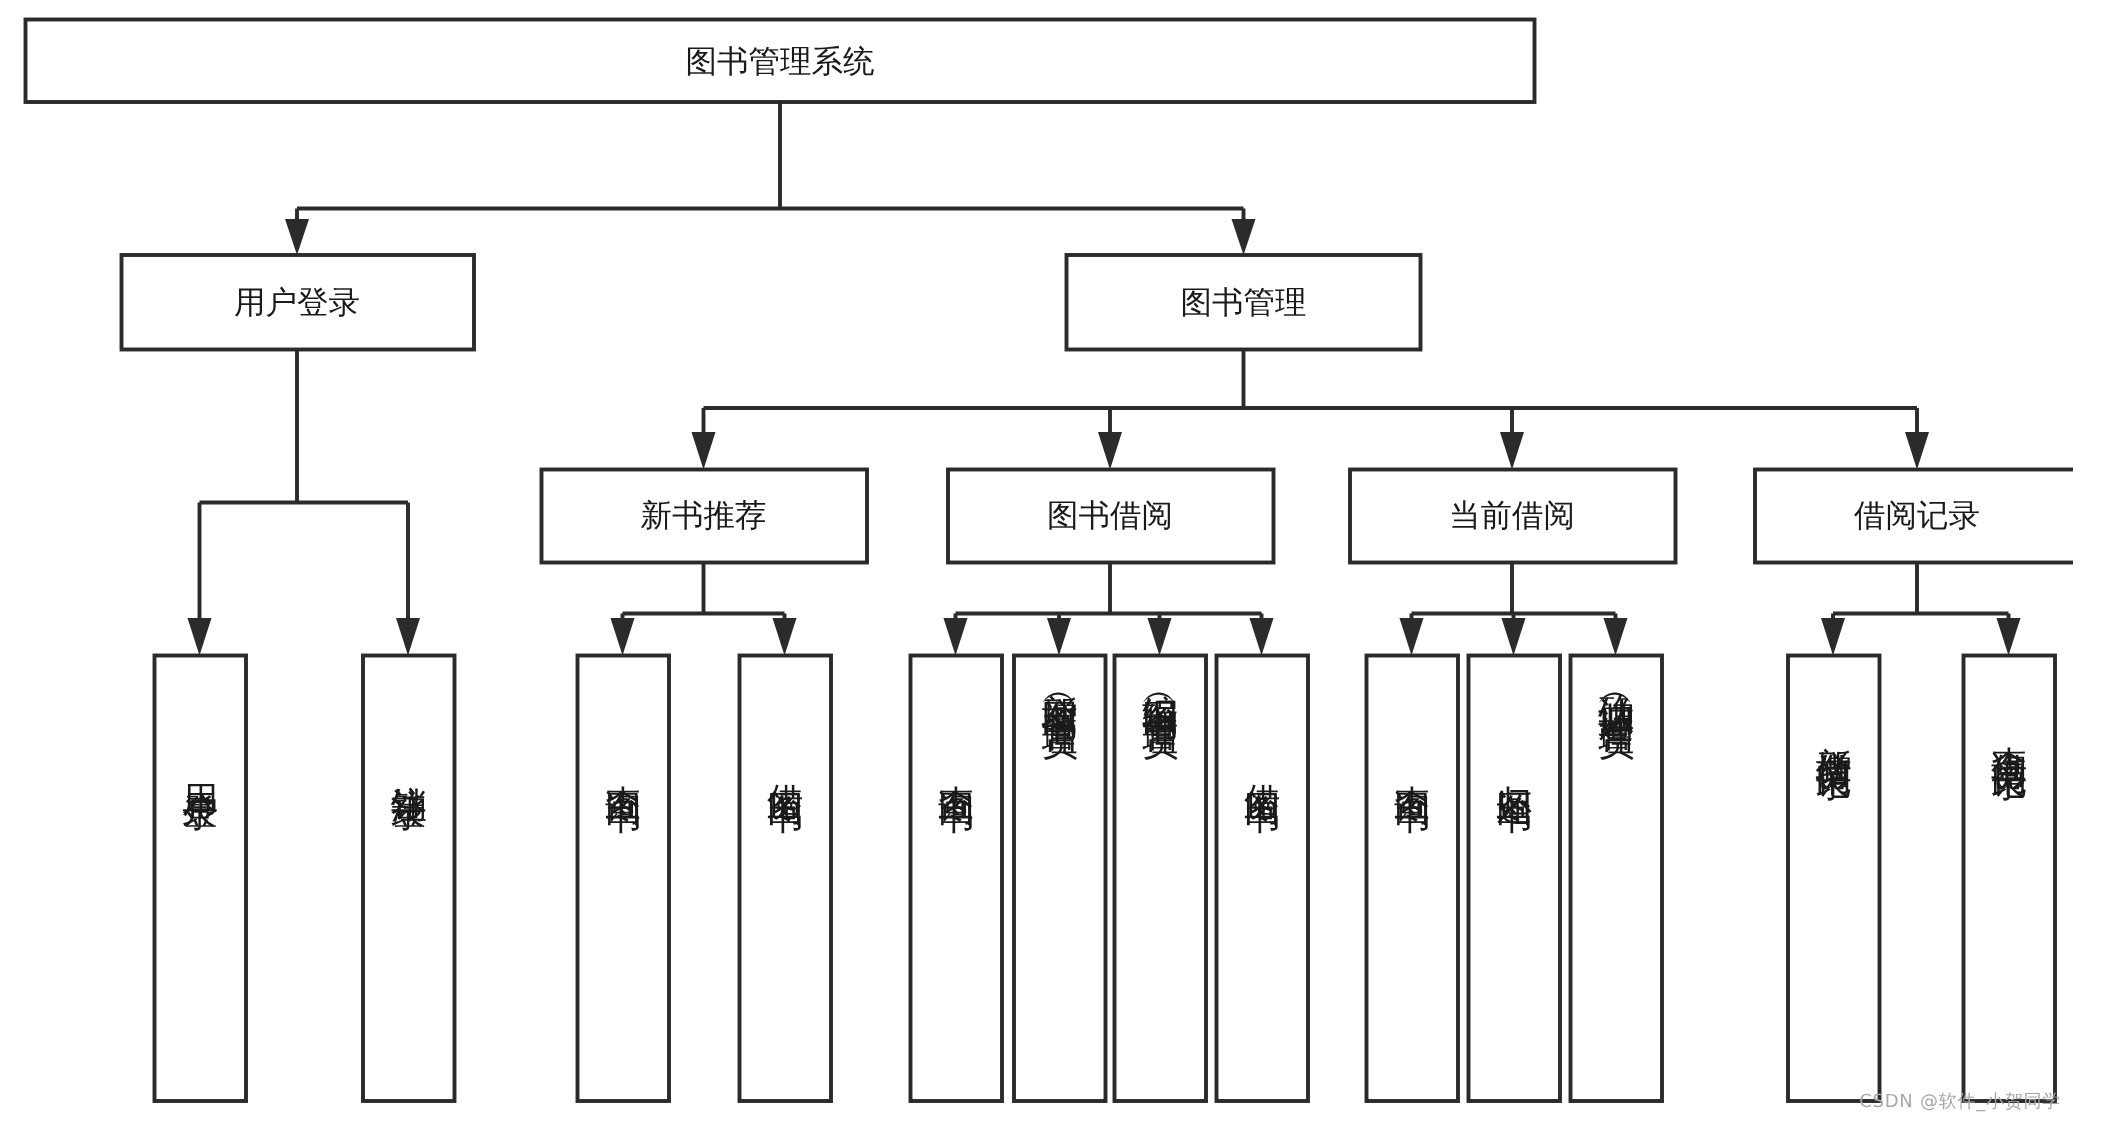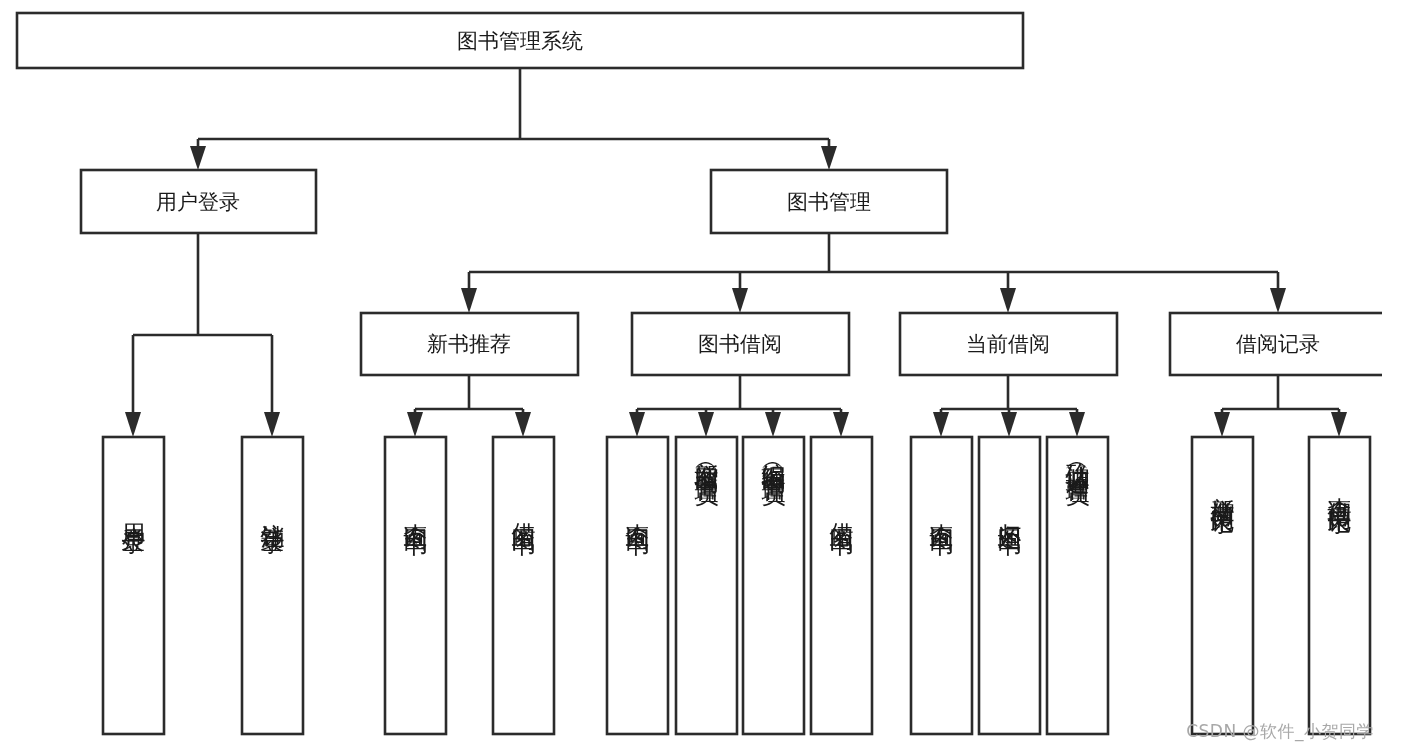--- a/index.html
+++ b/index.html
@@ -69,21 +69,21 @@
     line-height: 1;
     letter-spacing: 3px;
     color: #1a1a1a;
     white-space: nowrap;
   }
   .watermark {
     position: absolute;
     right: 8px;
     bottom: 4px;
     font-family: "DejaVu Sans", "Liberation Sans", sans-serif;
-    font-size: 17px;
+    font-size: 12px;
     color: #a8a8a8;
     letter-spacing: 0.5px;
     white-space: nowrap;
   }
 </style>
 </head>
 <body>
 
 <div id="diagram-root">
 

